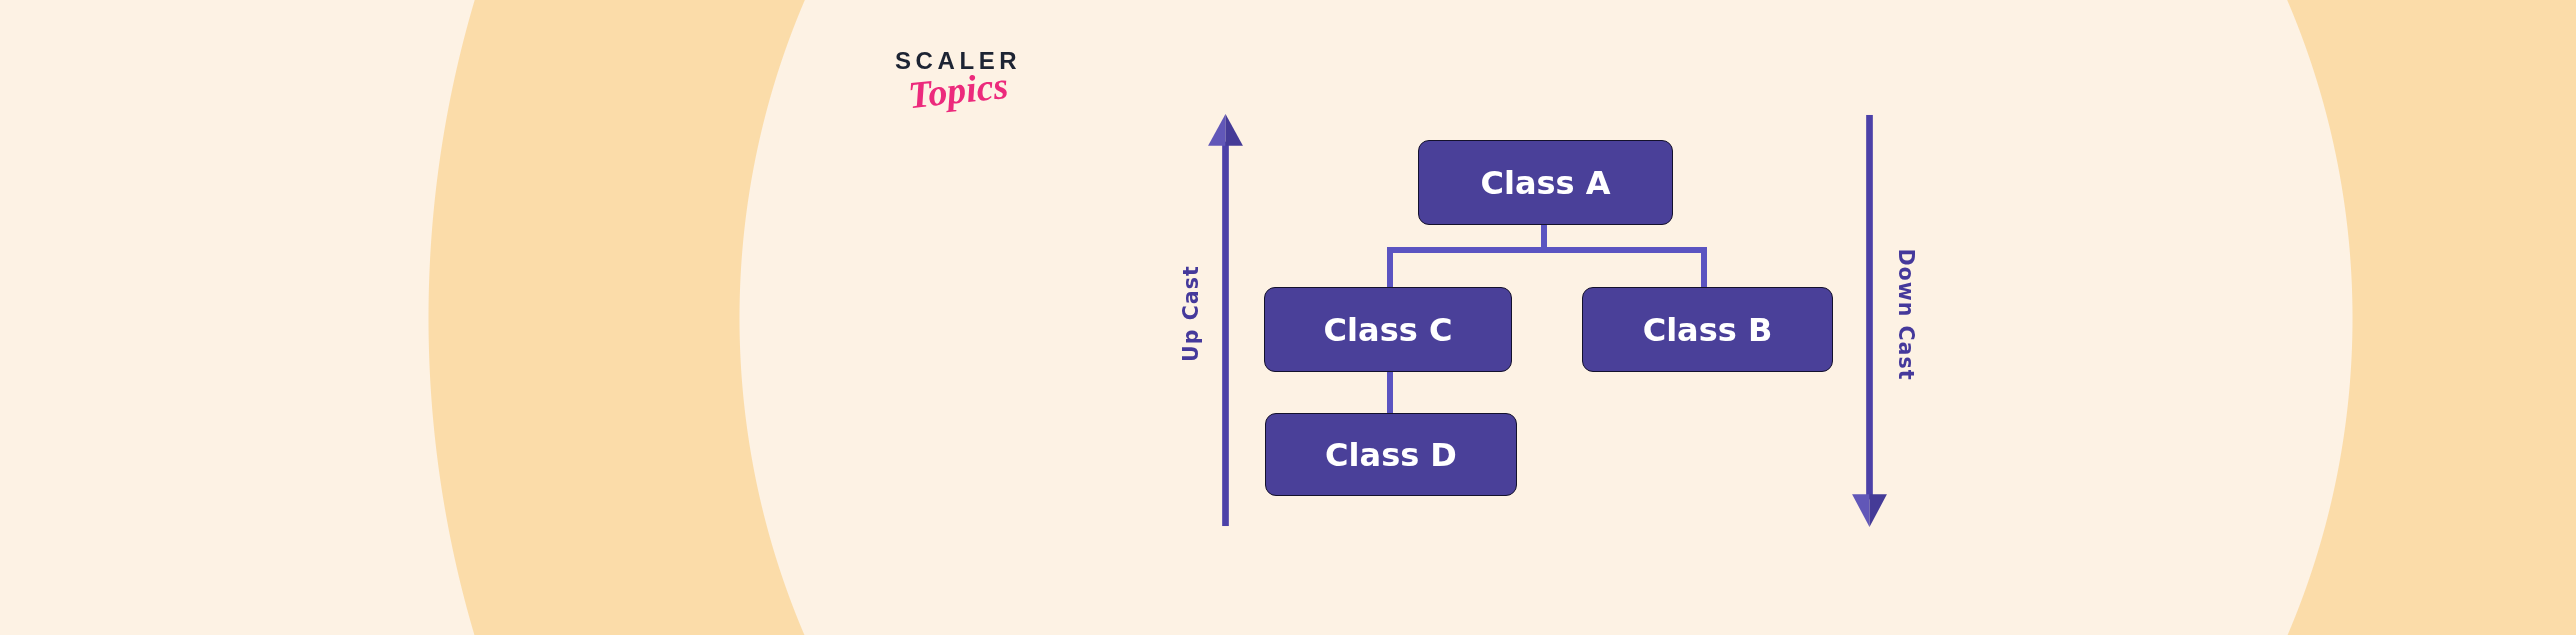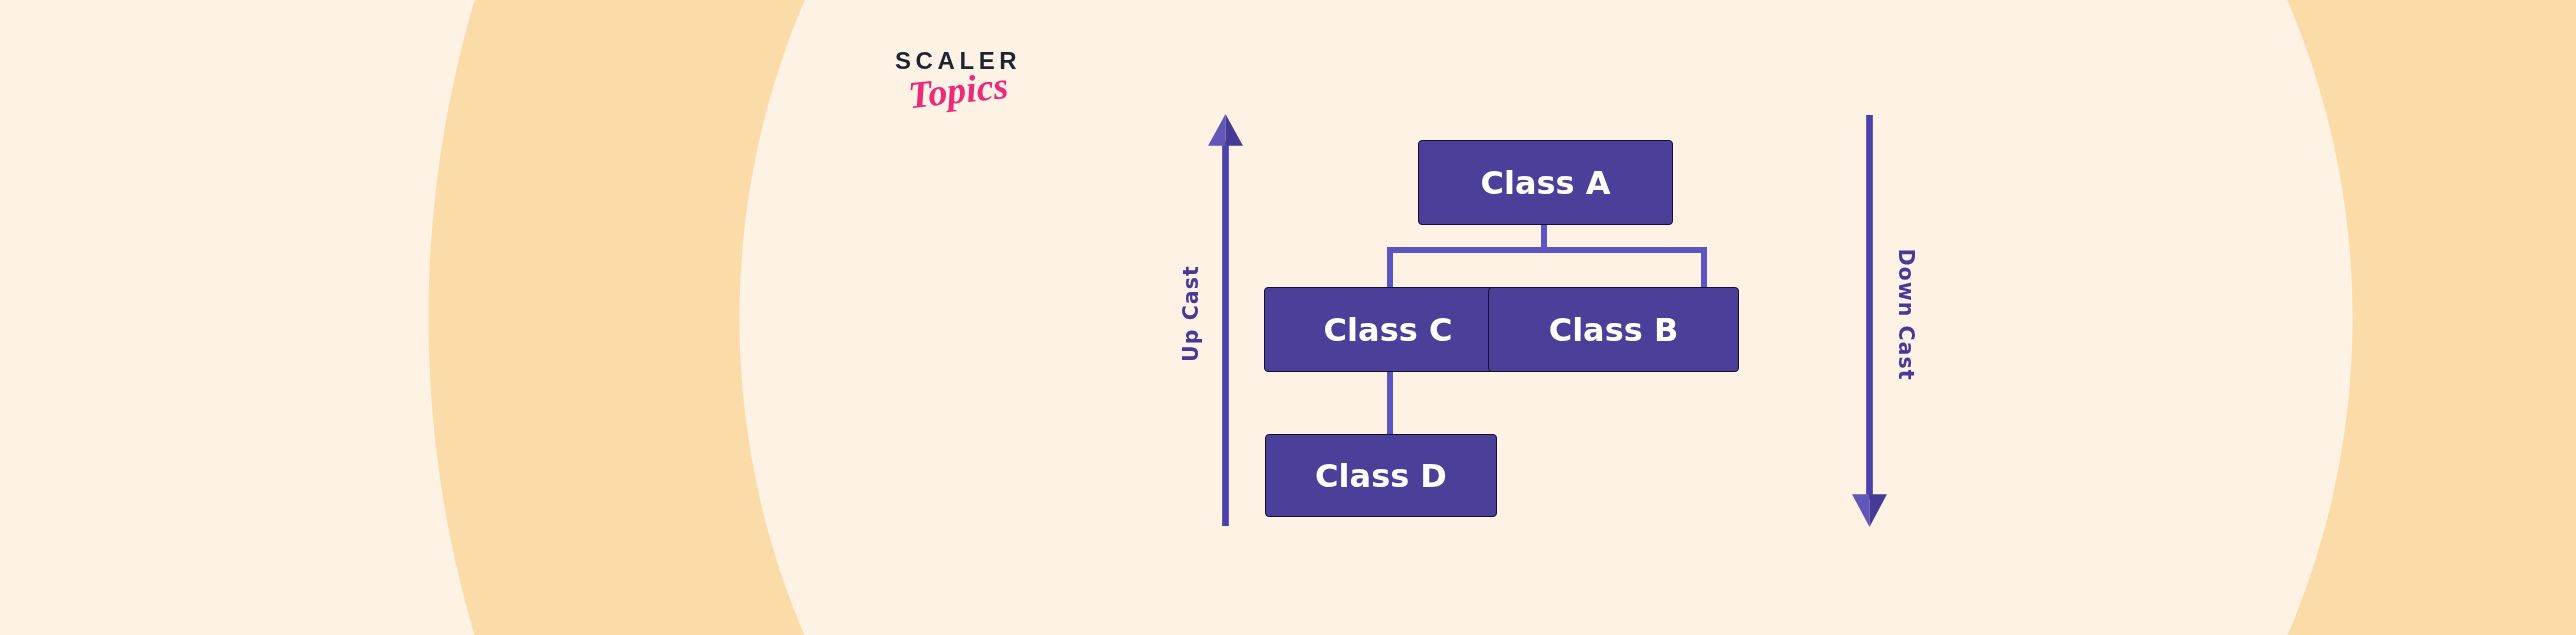--- a/index.html
+++ b/index.html
@@ -54,34 +54,34 @@
     color: var(--brand-accent, #EC2A7C);
     transform: rotate(-6deg);
     margin-top: -4.1px;
     white-space: nowrap;
   }
   
   .node {
     position: absolute;
     background: var(--node-fill, #4A4099);
     border: 1.5px solid var(--node-border, #14112C);
-    border-radius: 4px;
+    border-radius: 11px;
     box-sizing: border-box;
     display: flex;
     align-items: center;
     justify-content: center;
     color: var(--node-text, #FFFFFF);
     font-weight: bold;
     font-size: 32px;
     z-index: 2;
   }
   .node-a { left: 1418px; top: 140px; width: 255px; height: 85px; }
   .node-c { left: 1264px; top: 287px; width: 248px; height: 85px; }
-  .node-b { left: 1488px; top: 287px; width: 251px; height: 85px; text-align: center; }
-  .node-d { left: 1265px; top: 434px; width: 232px; height: 83px; }
+  .node-b { left: 1582px; top: 287px; width: 251px; height: 85px; text-align: center; }
+  .node-d { left: 1265px; top: 413px; width: 252px; height: 83px; }
   
   .conn {
     position: absolute;
     background: var(--connector, #5B54C1);
     z-index: 1;
   }
   .conn-a-stub   { left: 1541px; top: 225px; width: 5.7px; height: 27px; }
   .conn-h        { left: 1387px; top: 247px; width: 319px; height: 5.7px; }
   .conn-c-drop   { left: 1387px; top: 247px; width: 5.7px; height: 42px; }
   .conn-b-drop   { left: 1701px; top: 247px; width: 5.7px; height: 42px; }

